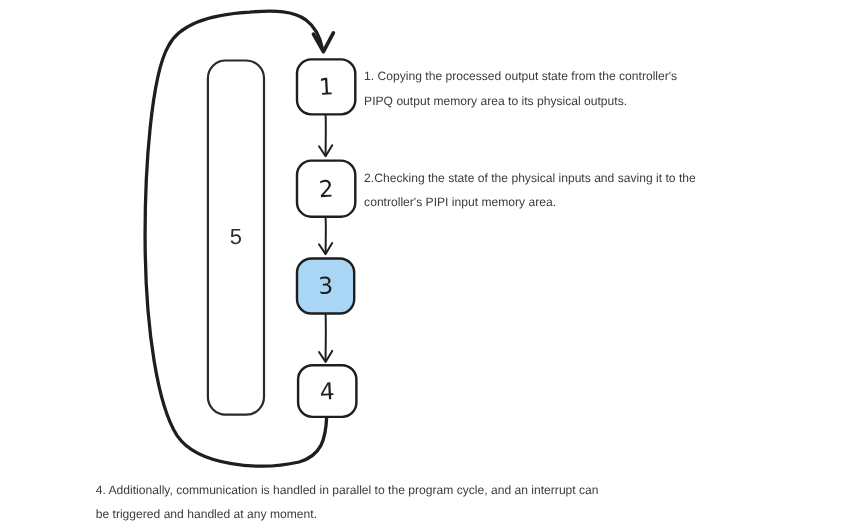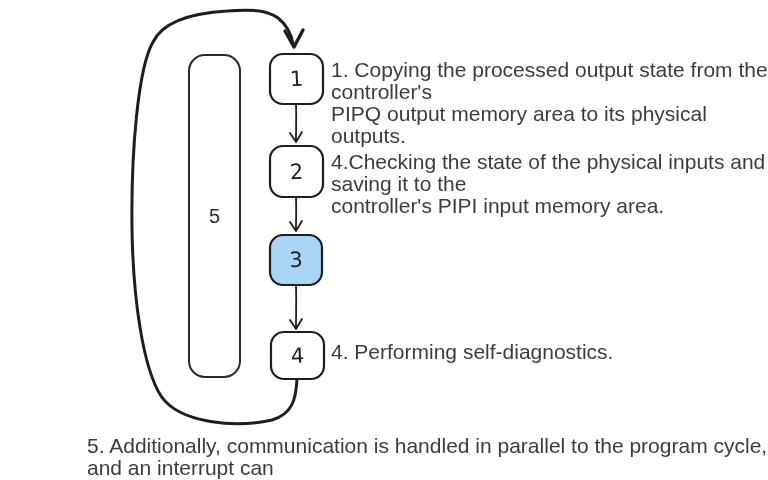--- a/index.html
+++ b/index.html
@@ -21,21 +21,21 @@
     color: #1e1e1e;
     font-size: 21px;
     font-family: "DejaVu Sans", sans-serif;
   }
   .num.hand { transform: rotate(-3deg); }
   .num5 { font-family: "Liberation Sans", sans-serif; font-size: 20px; color: #2b2b2b; }
 
   .desc {
     position: absolute;
     color: #3c3c3c;
-    font-size: 21px;
+    font-size: 11px;
     line-height: 22px;
     white-space: pre-line;
   }
   .d1 { left: 331px; top: 59px; }
   .d2 { left: 331px; top: 151px; }
   .d3 { left: 331px; top: 248px; }
   .d4 { left: 331px; top: 341px; }
   .note { left: 87px; top: 435px; }
 
   .n1 { left: 270px; top: 54px;  width: 53px; height: 50px; }
@@ -83,20 +83,19 @@
   </svg>
 
   <div class="num hand n1">1</div>
   <div class="num hand n2">2</div>
   <div class="num hand n3">3</div>
   <div class="num hand n4">4</div>
   <div class="num num5 n5">5</div>
 
   <div class="desc d1">1.  Copying the processed output state from the controller's
 PIPQ output memory area to its physical outputs.</div>
-  <div class="desc d2">4.Checking the state of the physical inputs and saving it to the
+  <div class="desc d2">2.Checking the state of the physical inputs and saving it to the
 controller's PIPI input memory area.</div>
-  <div class="desc d4">4. Performing self-diagnostics.</div>
 
-  <div class="desc note">5. Additionally, communication is handled in parallel to the program cycle, and an interrupt can
+  <div class="desc note">4. Additionally, communication is handled in parallel to the program cycle, and an interrupt can
 be triggered and handled at any moment.</div>
 
 </div>
 
 </body></html>

